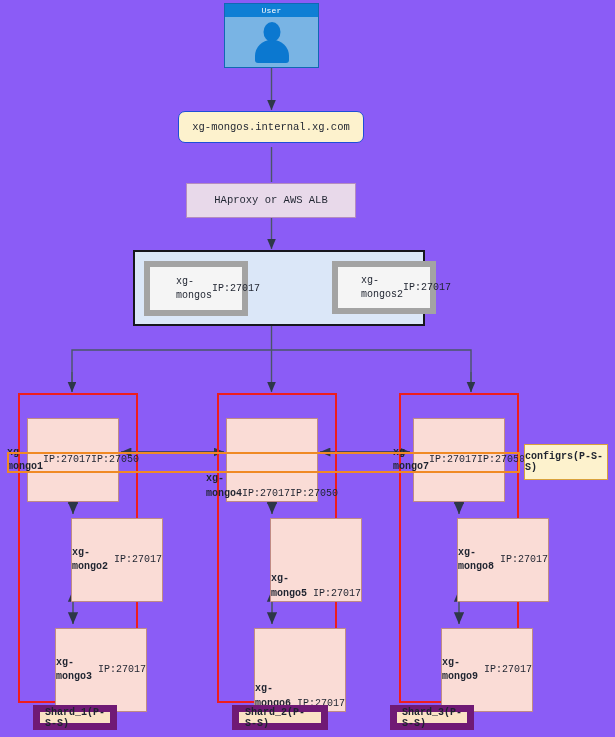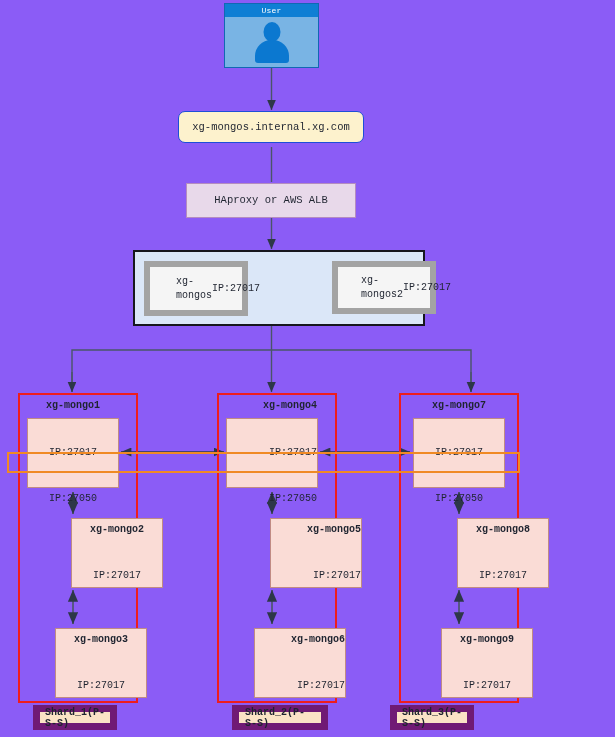--- a/index.html
+++ b/index.html
@@ -142,29 +142,27 @@
   .shard-frame.s2 { left: 217px; }
   .shard-frame.s3 { left: 399px; }
 
   
   .mongo-box {
     position: absolute;
     box-sizing: border-box;
     background: #fadcd6;
     border: 1px solid #c08b84;
     display: flex;
-    flex-direction: column;
     align-items: center;
     justify-content: center;
     font-size: 10px;
     color: #1f2430;
     line-height: 1.45;
     width: 92px;
-    height: 70px;
-    gap: 32px;
+    height: 84px;
   }
   .mongo-box .nm { font-weight: bold; }
   .col1 { left: 27px; }
   .col2 { left: 226px; align-items: flex-end; }
   .col3 { left: 413px; }
   .row1 { top: 418px; }
   .row2 { top: 518px; margin-left: 44px; }
   .row3 { top: 628px; margin-left: 28px; }
 
   
@@ -323,18 +321,19 @@
   <div class="mongo-box col3 row2">
     <span class="nm">xg-mongo8</span>
     <span>IP:27017</span>
   </div>
   <div class="mongo-box col3 row3">
     <span class="nm">xg-mongo9</span>
     <span>IP:27017</span>
   </div>
 
   <div class="configrs-rect"></div>
+  <div class="configrs-label">configrs(P-S-S)</div>
 
   <div class="shard-label l1">Shard_1(P-S-S)</div>
   <div class="shard-label l2">Shard_2(P-S-S)</div>
   <div class="shard-label l3">Shard_3(P-S-S)</div>
 
 </div>
 
 </body></html>

